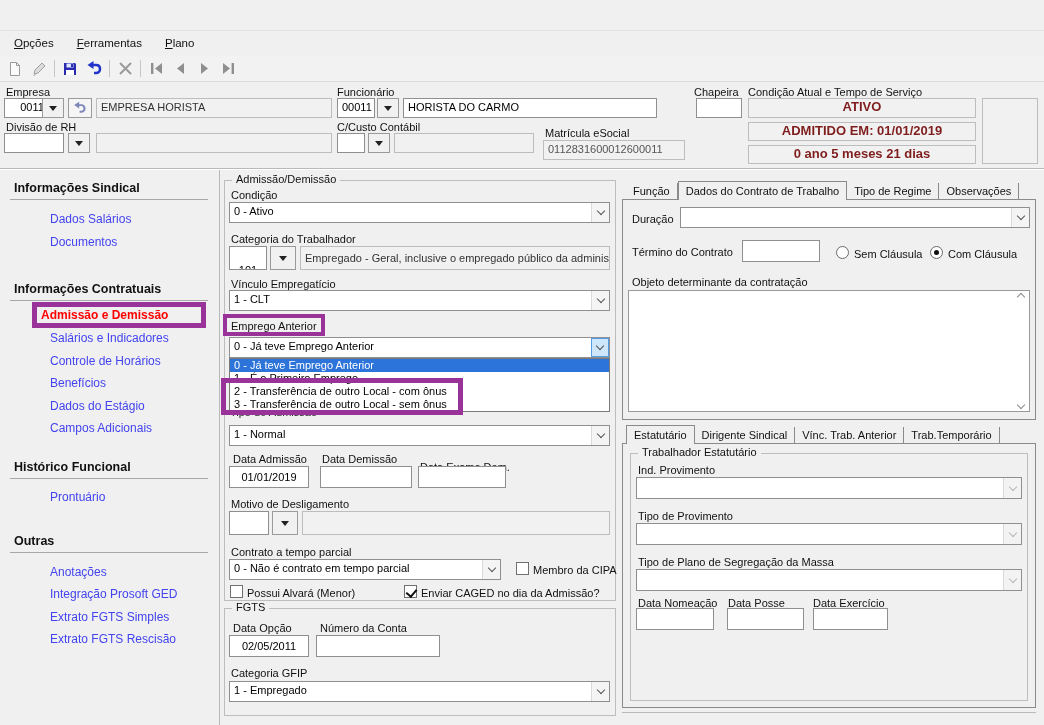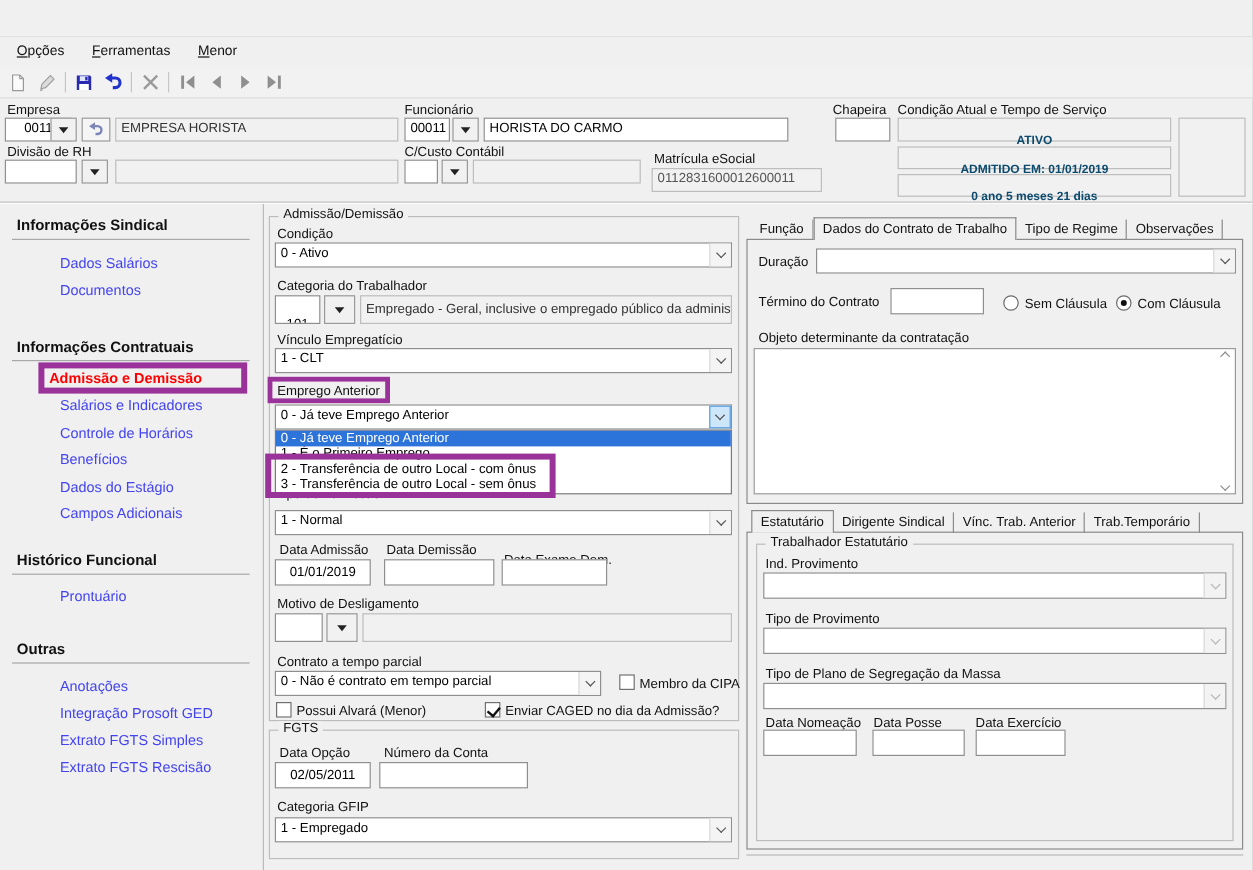--- a/index.html
+++ b/index.html
@@ -27,21 +27,21 @@
   .menu-item { display:inline-block; padding:6px 10px 5px 10px; font-size:11.5px; color:#111; }
   .menu-item::first-letter { text-decoration:underline; }
   .toolbar { position:absolute; left:0; top:56px; width:1044px; height:26px; background:#f2f2f2; border-bottom:1px solid #dcdcdc; display:flex; align-items:center; padding-left:3px; }
   .tb-btn { width:24px; height:22px; display:flex; align-items:center; justify-content:center; }
   .tb-sep { width:1px; height:17px; background:#c6c6c6; margin:0 3px; }
 
   
   .field { position:absolute; background:#fff; border:1px solid #8f8f8f; font-size:11px; padding:2px 4px; overflow:hidden; white-space:nowrap; }
   .field.ro { background:#f1f1f1; border-color:#bdbdbd; color:#333; }
   .field.ctr { text-align:center; }
-  .statusbox { position:absolute; background:#f1f1f1; border:1px solid #bdbdbd; color:#0c4a6e; font-weight:bold; font-size:10px; text-align:center; padding-top:13px; }
+  .statusbox { position:absolute; background:#f1f1f1; border:1px solid #bdbdbd; color:#7f1d1d; font-weight:bold; font-size:13px; text-align:center; padding-top:0; }
 
   .combo { position:absolute; background:#fff; border:1px solid #8f8f8f; }
   .combo .ctext { position:absolute; left:4px; top:2px; right:20px; font-size:11px; white-space:nowrap; overflow:hidden; }
   .combo .cbtn { position:absolute; right:0; top:0; bottom:0; width:18px; background:#f4f4f4; border-left:1px solid #d9d9d9; display:flex; align-items:center; justify-content:center; }
   .combo .cbtn.hl { background:#cde6f9; border:1px solid #559de0; }
   .chev { width:6px; height:6px; border-right:1.6px solid #555; border-bottom:1.6px solid #555; transform:rotate(45deg); margin-top:-3px; }
   .combo.dis .cbtn { background:#f3f3f3; }
   .combo.dis .chev { border-color:#b7b7b7; }
 
   .ddbtn { position:absolute; background:#f1f1f1; border:1px solid #9a9a9a; display:flex; align-items:center; justify-content:center; }
@@ -93,21 +93,21 @@
 </style>
 </head>
 <body>
 
 <div id="app">
 
 
   <div class="menubar">
     <span class="menu-item" style="margin-left:4px;">Opções</span>
     <span class="menu-item">Ferramentas</span>
-    <span class="menu-item">Menor</span>
+    <span class="menu-item">Plano</span>
   </div>
 
   <div class="toolbar">
     <div class="tb-btn">
       <svg width="16" height="16" viewBox="0 0 16 16">
           <path d="M3.5 1.5h6l3 3v10h-9z" fill="#fbfbfb" stroke="#9a9a9a"></path>
           <path d="M9.5 1.5v3h3" fill="none" stroke="#9a9a9a"></path>
         </svg>
     </div>
     <div class="tb-btn">

